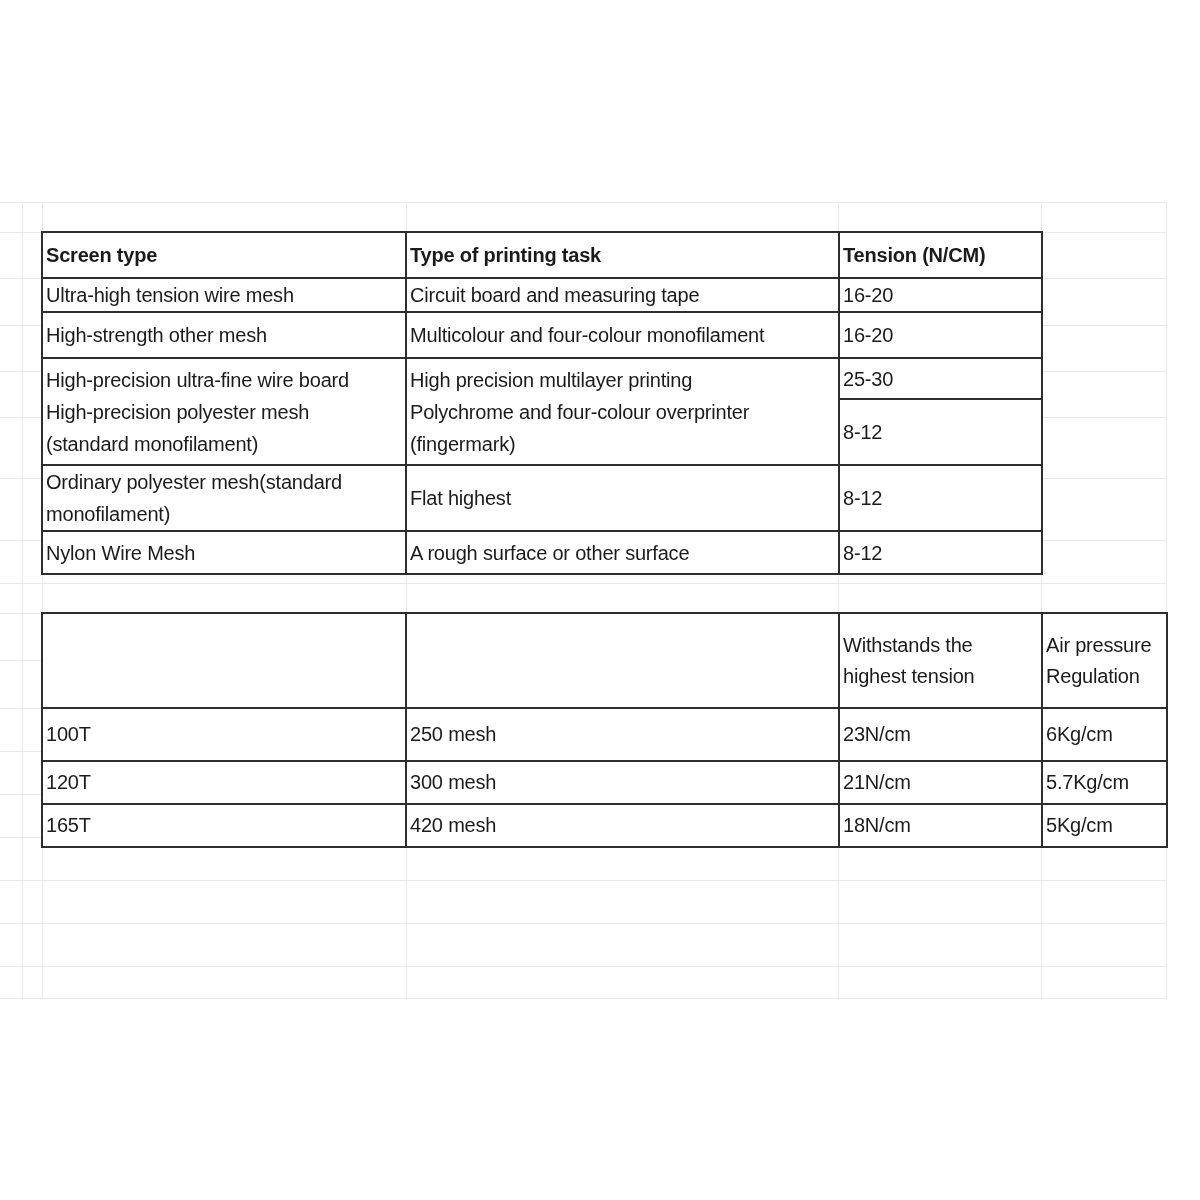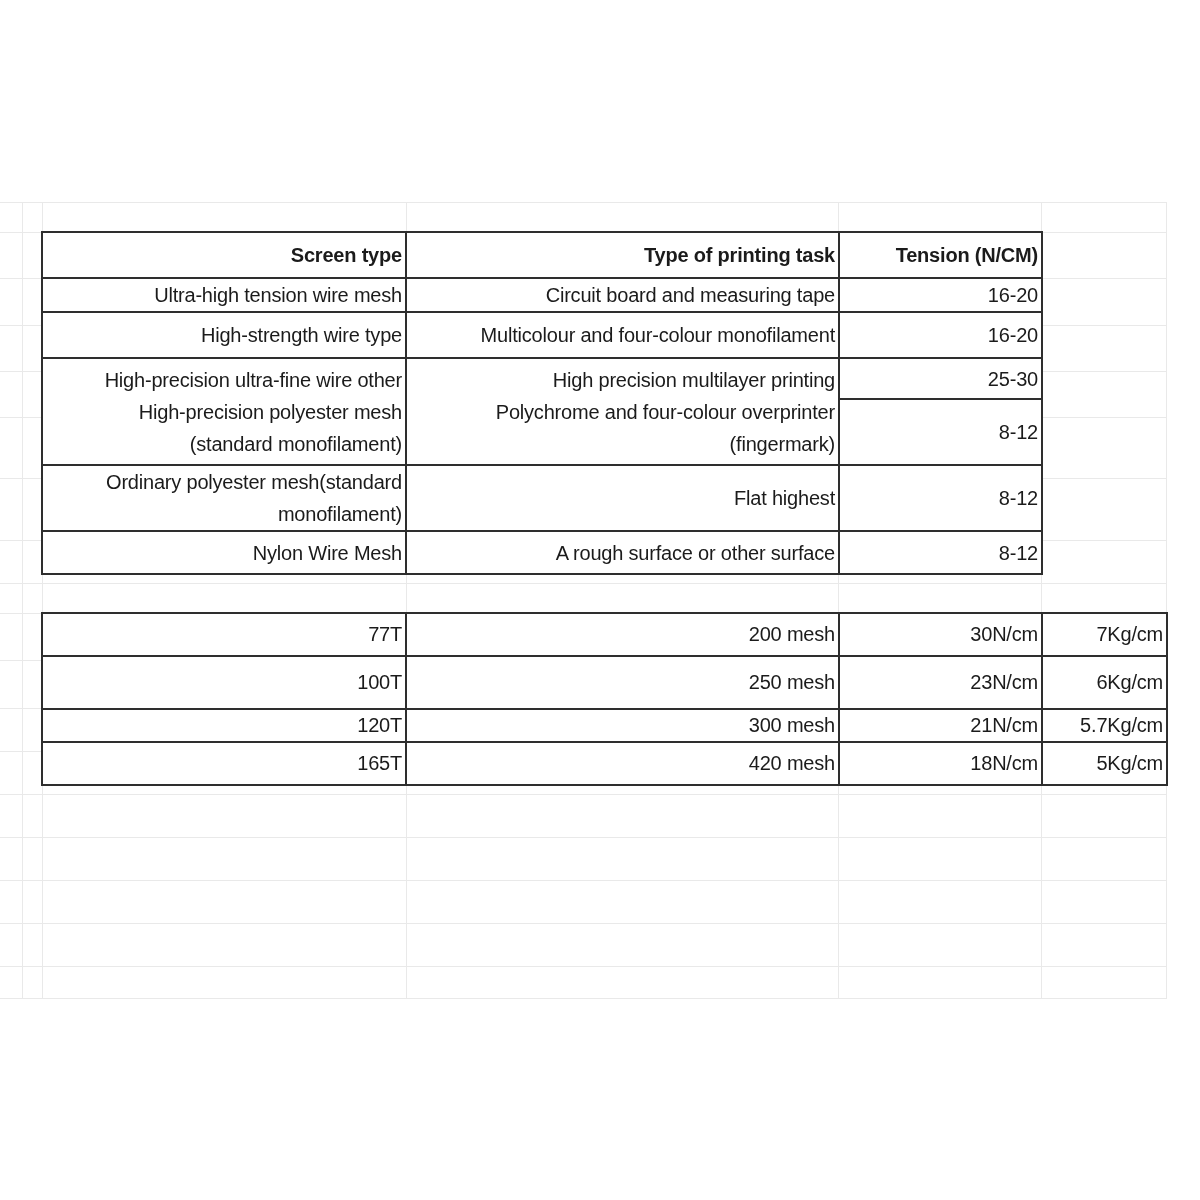--- a/index.html
+++ b/index.html
@@ -5,21 +5,21 @@
   html,body { margin:0; padding:0; background:#ffffff; }
   body { width:1200px; height:1200px; font-family:"Liberation Sans", sans-serif; }
   .sheet { position:relative; width:1200px; height:1200px; background:#ffffff; overflow:hidden; }
 
   
   .gl-v { position:absolute; top:202px; height:796px; width:1px; background:#e9e9e9; }
   .gl-h { position:absolute; left:0; width:1167px; height:1px; background:#e9e9e9; }
 
   table { position:absolute; border-collapse:collapse; table-layout:fixed;
           background:#ffffff; color:#1b1b1b; font-size:20px; letter-spacing:-0.2px; }
-  td { border:2px solid #2e2e2e; text-align:right; vertical-align:middle; padding:0 3px; overflow:hidden; }
+  td { border:2px solid #2e2e2e; text-align:left; vertical-align:middle; padding:0 3px; overflow:hidden; }
 
   .t1 { left:41px; top:231px; width:1000px; line-height:32px; }
   .t2 { left:41px; top:612px; width:1125px; line-height:31px; }
   .t1 .hdr td { font-weight:bold; }
   .line { display:block; }
 </style>
 </head>
 <body>
 
 <div class="sheet">
@@ -63,27 +63,27 @@
       <td>Screen type</td>
       <td>Type of printing task</td>
       <td>Tension (N/CM)</td>
     </tr>
     <tr style="height:33px">
       <td>Ultra-high tension wire mesh</td>
       <td>Circuit board and measuring tape</td>
       <td>16-20</td>
     </tr>
     <tr style="height:46px">
-      <td>High-strength wire type</td>
+      <td>High-strength other mesh</td>
       <td>Multicolour and four-colour monofilament</td>
       <td>16-20</td>
     </tr>
     <tr style="height:41px">
       <td rowspan="2">
-        <span class="line">High-precision ultra-fine wire other</span>
+        <span class="line">High-precision ultra-fine wire board</span>
         <span class="line">High-precision polyester mesh</span>
         <span class="line">(standard monofilament)</span>
       </td>
       <td rowspan="2">
         <span class="line">High precision multilayer printing</span>
         <span class="line">Polychrome and four-colour overprinter</span>
         <span class="line">(fingermark)</span>
       </td>
       <td>25-30</td>
     </tr>
@@ -104,33 +104,33 @@
     </table>
 
   <table class="t2">
     <colgroup>
         <col style="width:364px">
         <col style="width:433px">
         <col style="width:203px">
         <col style="width:125px">
       </colgroup>
     <tbody>
-    <tr style="height:43px">
-      <td>77T</td>
-      <td>200 mesh</td>
-      <td>30N/cm</td>
-      <td>7Kg/cm</td>
+        <tr style="height:95px">
+      <td></td>
+      <td></td>
+      <td>Withstands the highest tension</td>
+      <td>Air pressure Regulation</td>
     </tr>
     <tr style="height:53px">
       <td>100T</td>
       <td>250 mesh</td>
       <td>23N/cm</td>
       <td>6Kg/cm</td>
     </tr>
-    <tr style="height:33px">
+    <tr style="height:43px">
       <td>120T</td>
       <td>300 mesh</td>
       <td>21N/cm</td>
       <td>5.7Kg/cm</td>
     </tr>
     <tr style="height:43px">
       <td>165T</td>
       <td>420 mesh</td>
       <td>18N/cm</td>
       <td>5Kg/cm</td>

